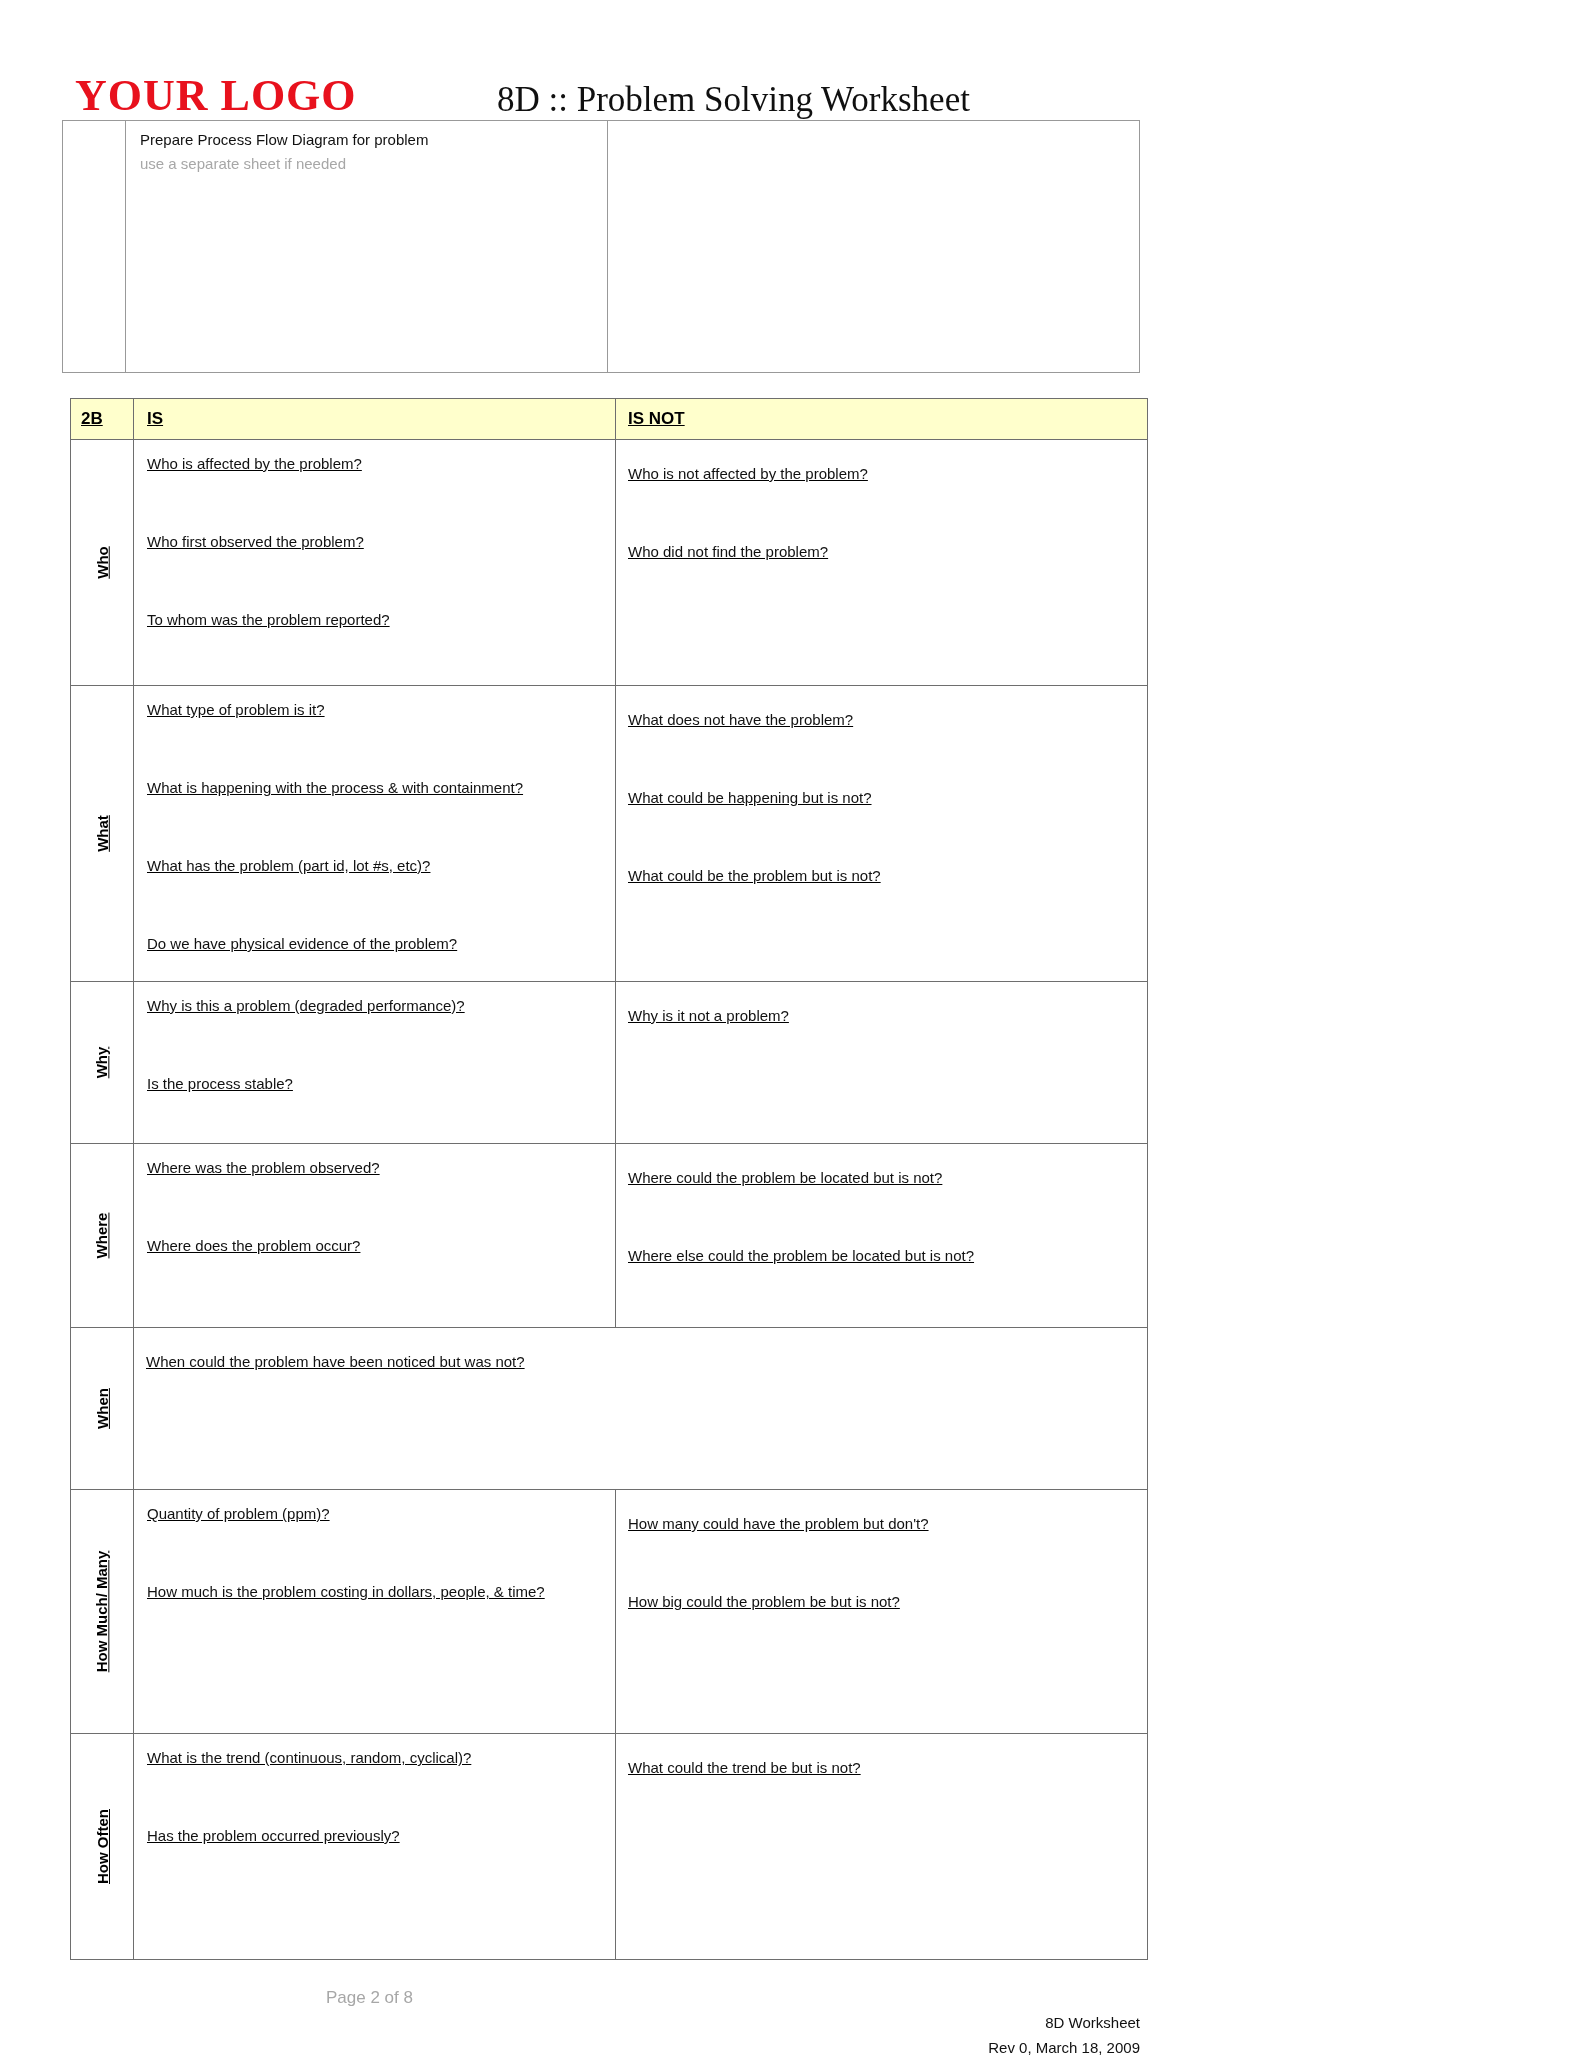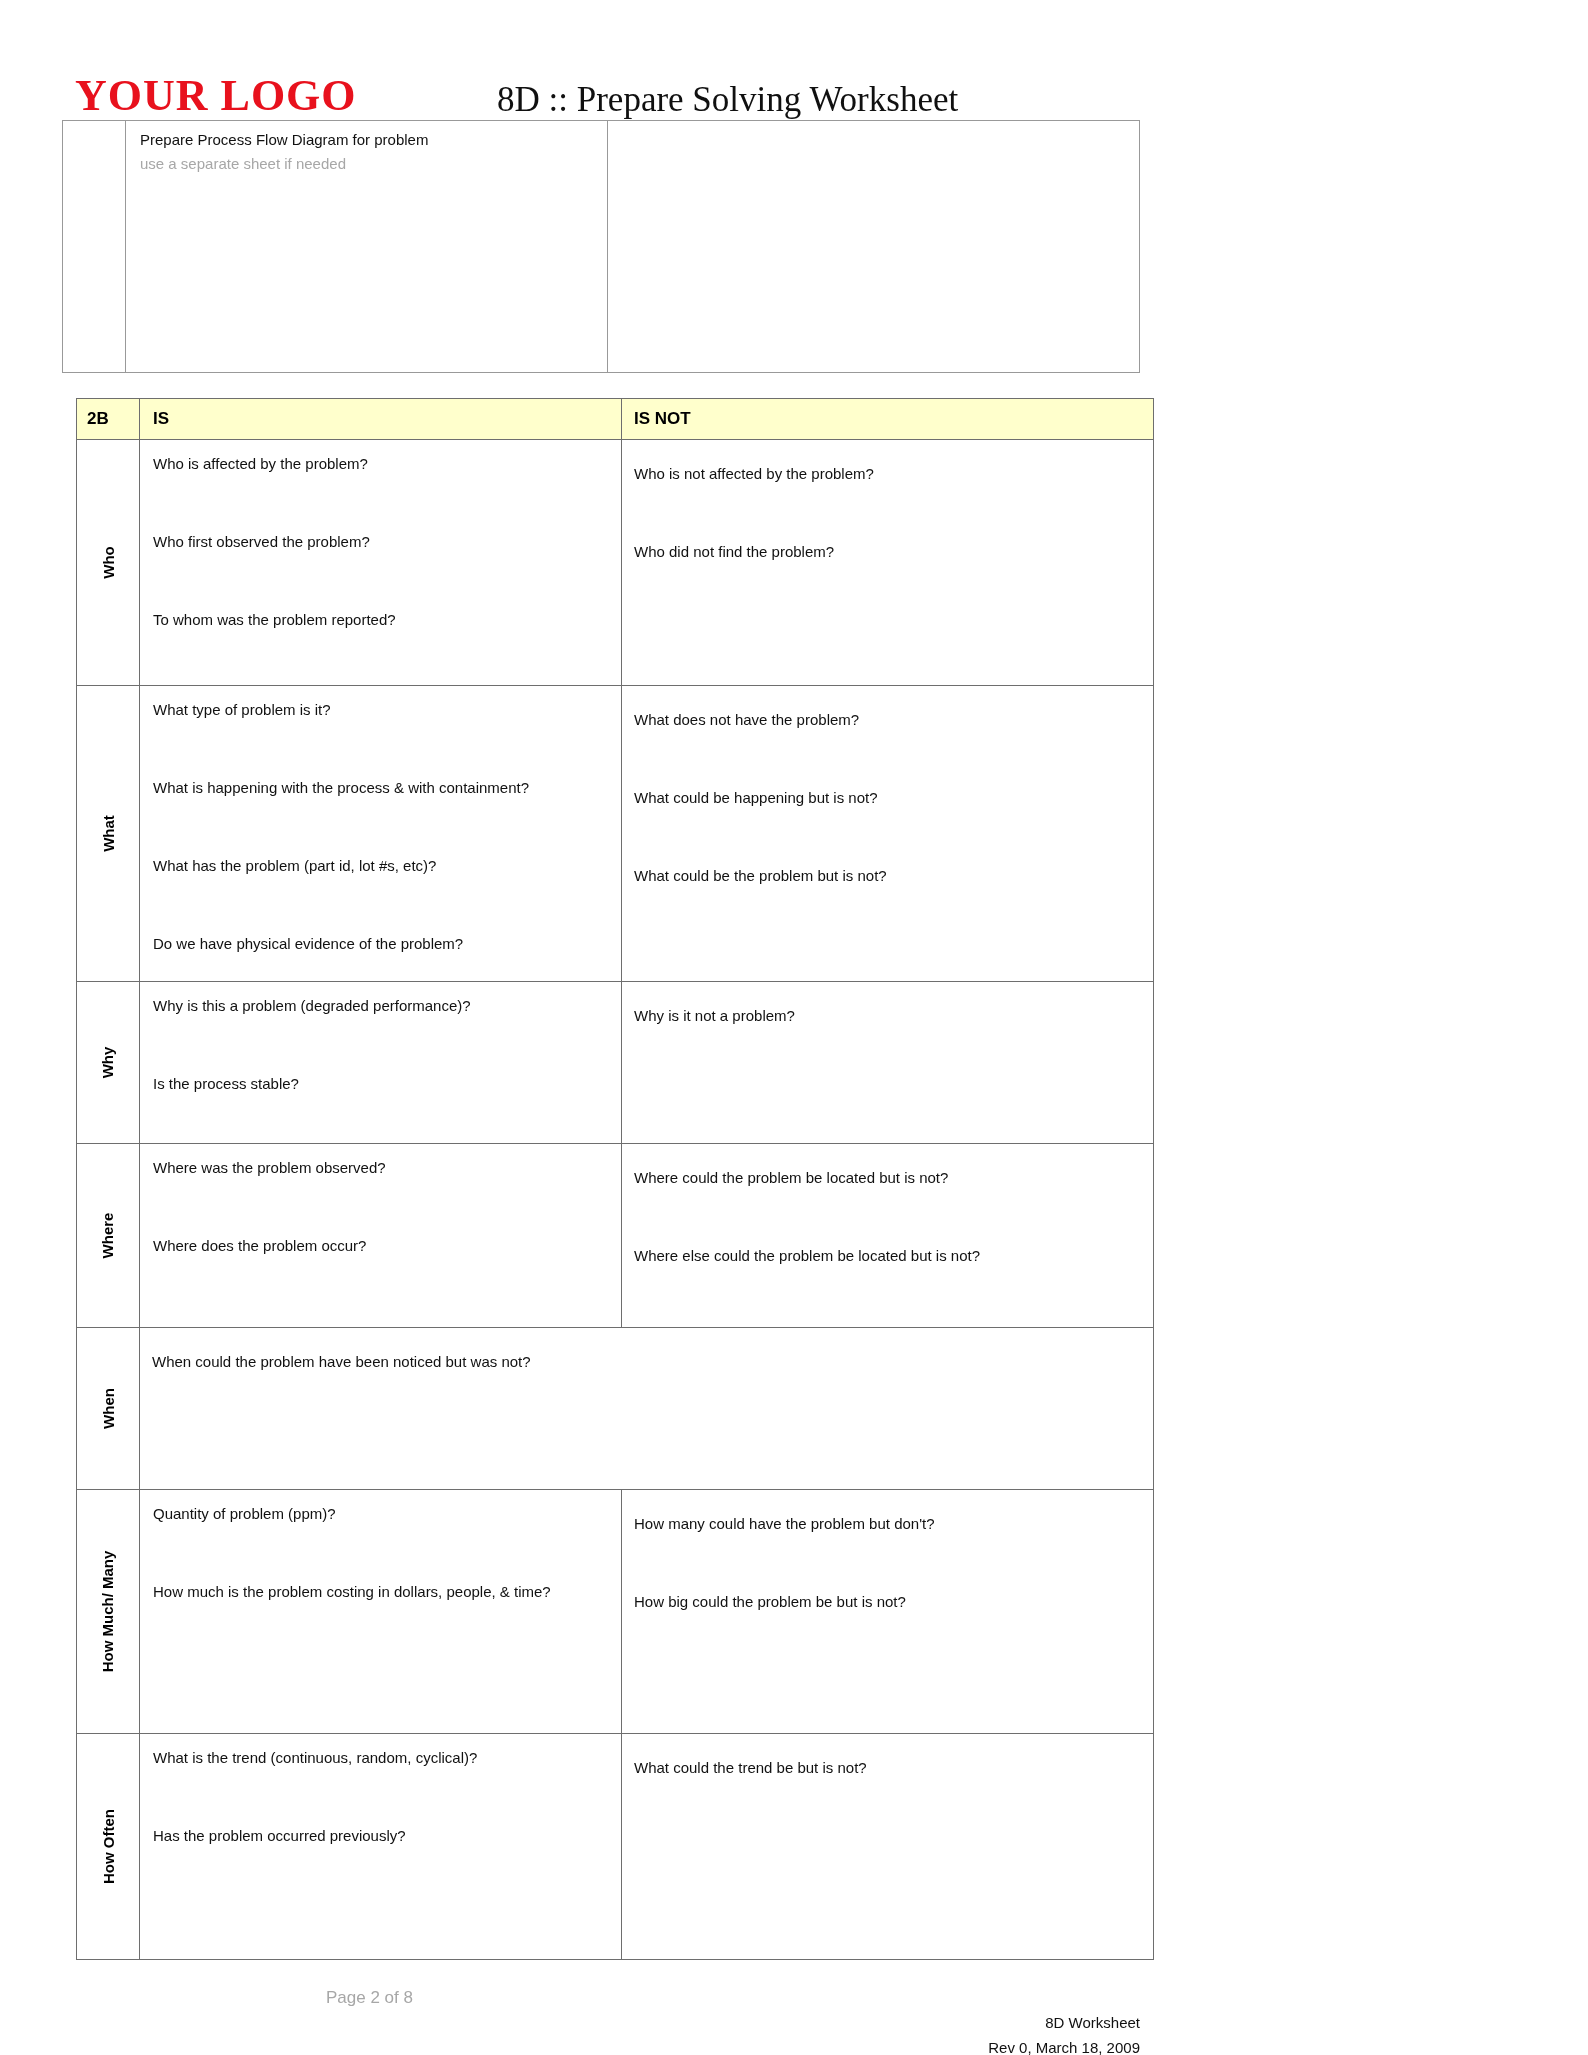--- a/index.html
+++ b/index.html
@@ -35,24 +35,25 @@
     display:flex; box-sizing:border-box;
   }
   .tt-c1 { width:63px; border-right:1px solid var(--border-light, #999); box-sizing:border-box; }
   .tt-c2 { width:482px; border-right:1px solid var(--border-light, #999); box-sizing:border-box; padding:9px 14px; }
   .tt-c3 { flex:1; }
   .tt-line1 { font-size:15px; line-height:20px; color:#111; }
   .tt-line2 { font-size:15px; line-height:20px; color:var(--muted, #a7a7a7); margin-top:4px; }
 
   
   .main-table {
-    position:absolute; left:76px; top:398px;
+    position:absolute; left:70px; top:398px;
     width:1078px;
     border:1px solid var(--border-dark, #6e6e6e);
     box-sizing:border-box;
+    text-decoration:underline;
   }
   .mrow { display:flex; border-top:1px solid var(--border-dark, #6e6e6e); box-sizing:border-box; }
   .mrow.first { border-top:none; }
   .cell { box-sizing:border-box; }
   .cell-label {
     width:63px; border-right:1px solid var(--border-dark, #6e6e6e);
     display:flex; align-items:center; justify-content:center;
     overflow:hidden;
   }
   .cell-is    { width:482px; border-right:1px solid var(--border-dark, #6e6e6e); padding:14px 10px 0 13px; }
@@ -82,21 +83,21 @@
     position:absolute; right:448px; top:1982px;
     text-align:right; font-size:15px; line-height:25px; color:#111;margin-top:28px;
   }
 </style>
 </head>
 <body>
 
 <div class="page">
 
   <div class="logo">YOUR LOGO</div>
-  <div class="doc-title">8D :: Prepare Solving Worksheet</div>
+  <div class="doc-title">8D :: Problem Solving Worksheet</div>
 
   <div class="top-table">
     <div class="tt-c1"></div>
     <div class="tt-c2">
       <div class="tt-line1">Prepare Process Flow Diagram for problem</div>
       <div class="tt-line2">use a separate sheet if needed</div>
     </div>
     <div class="tt-c3"></div>
   </div>
 

